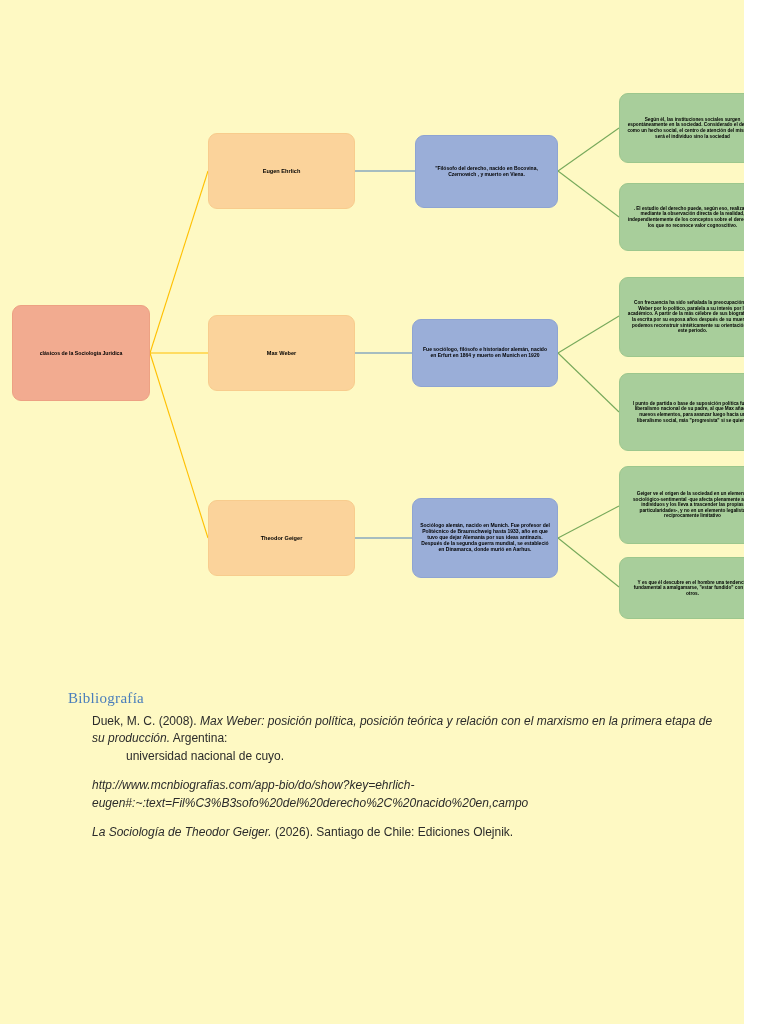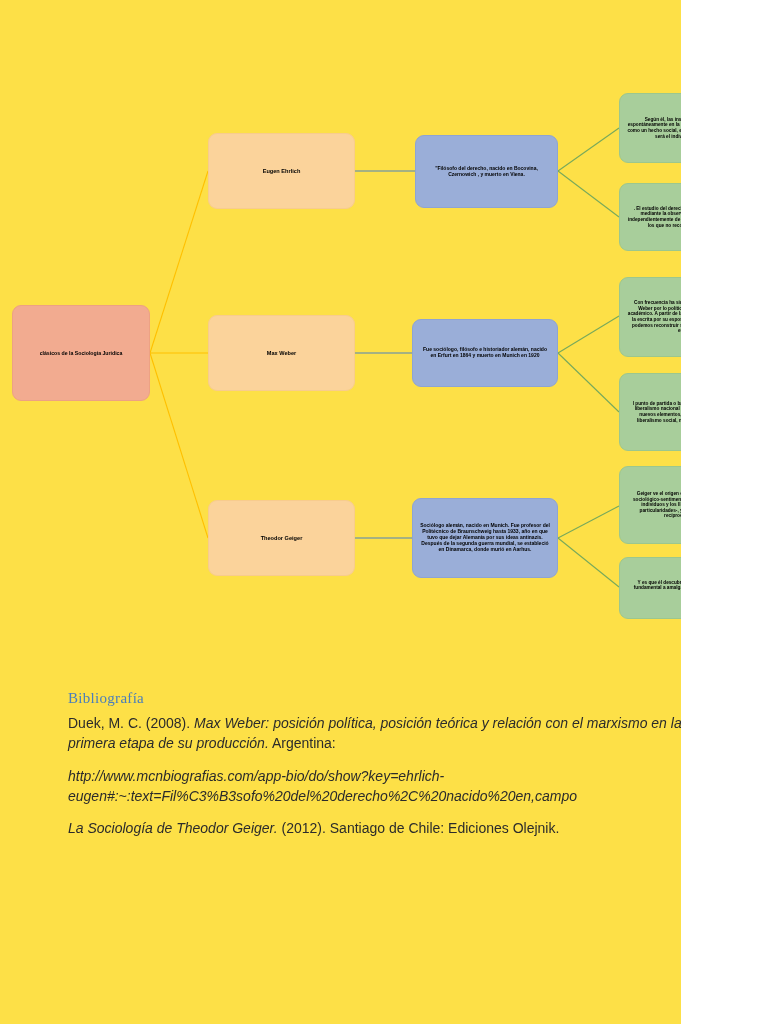--- a/index.html
+++ b/index.html
@@ -4,24 +4,24 @@
 <style>
   * { box-sizing: border-box; }
   html, body {
     margin: 0; padding: 0;
     width: 768px; height: 1024px;
     background: #ffffff;
     font-family: "Liberation Sans", sans-serif;
   }
   #page {
     position: relative;
-    width: 681px;
+    width: 744px;
     height: 1024px;
     overflow: hidden;
-    background: #fde047;
+    background: #fef9c3;
   }
 
   
   #diagram {
     position: absolute;
     left: 0; top: 0;
     width: 768px; height: 660px;
   }
   #connectors {
     position: absolute;
@@ -76,25 +76,26 @@
   }
   #biblio-title {
     color: #4a7ebb;
     font-family: "Liberation Serif", serif;
     font-size: 15px;
     font-weight: 400;
     margin: 0 0 6px 0;
     letter-spacing: .3px;
   }
   .ref {
-    font-size: 14px;
+    font-size: 12px;
     color: #2b2b2b;
     line-height: 1.45;
     margin-bottom: 12px;
     text-indent: 0;
+    margin-left: 24px;
   }
   .ref .ln { display: block; }
   .ref .ln.ind { margin-left: 34px; }
   .ital { font-style: italic; }
   .ref.allital { font-style: italic; }
   .ref.allital .roman { font-style: normal; }
 </style>
 </head>
 <body>
 
@@ -164,26 +165,27 @@
     </div>
   </div>
 
   <div id="biblio">
     <h2 id="biblio-title">Bibliografía</h2>
 
     <div class="ref">
       <span class="ln">
         <span>Duek, M. C. (2008). </span><span class="ital">Max Weber: posición política, posición teórica y relación con el marxismo en la primera etapa de su producción.</span><span> Argentina:</span>
       </span>
+      <span class="ln ind">universidad nacional de cuyo.</span>
     </div>
 
     <div class="ref allital">
       <span class="ln">http://www.mcnbiografias.com/app-bio/do/show?key=ehrlich-eugen#:~:text=Fil%C3%B3sofo%20del%20derecho%2C%20nacido%20en,campo</span>
     </div>
 
 
     <div class="ref allital">
-      <span class="ln"><span>La Sociología de Theodor Geiger.</span><span class="roman"> (2012). Santiago de Chile: Ediciones Olejnik.</span></span>
+      <span class="ln"><span>La Sociología de Theodor Geiger.</span><span class="roman"> (2026). Santiago de Chile: Ediciones Olejnik.</span></span>
     </div>
 
   </div>
 
 </div>
 
 </body></html>

